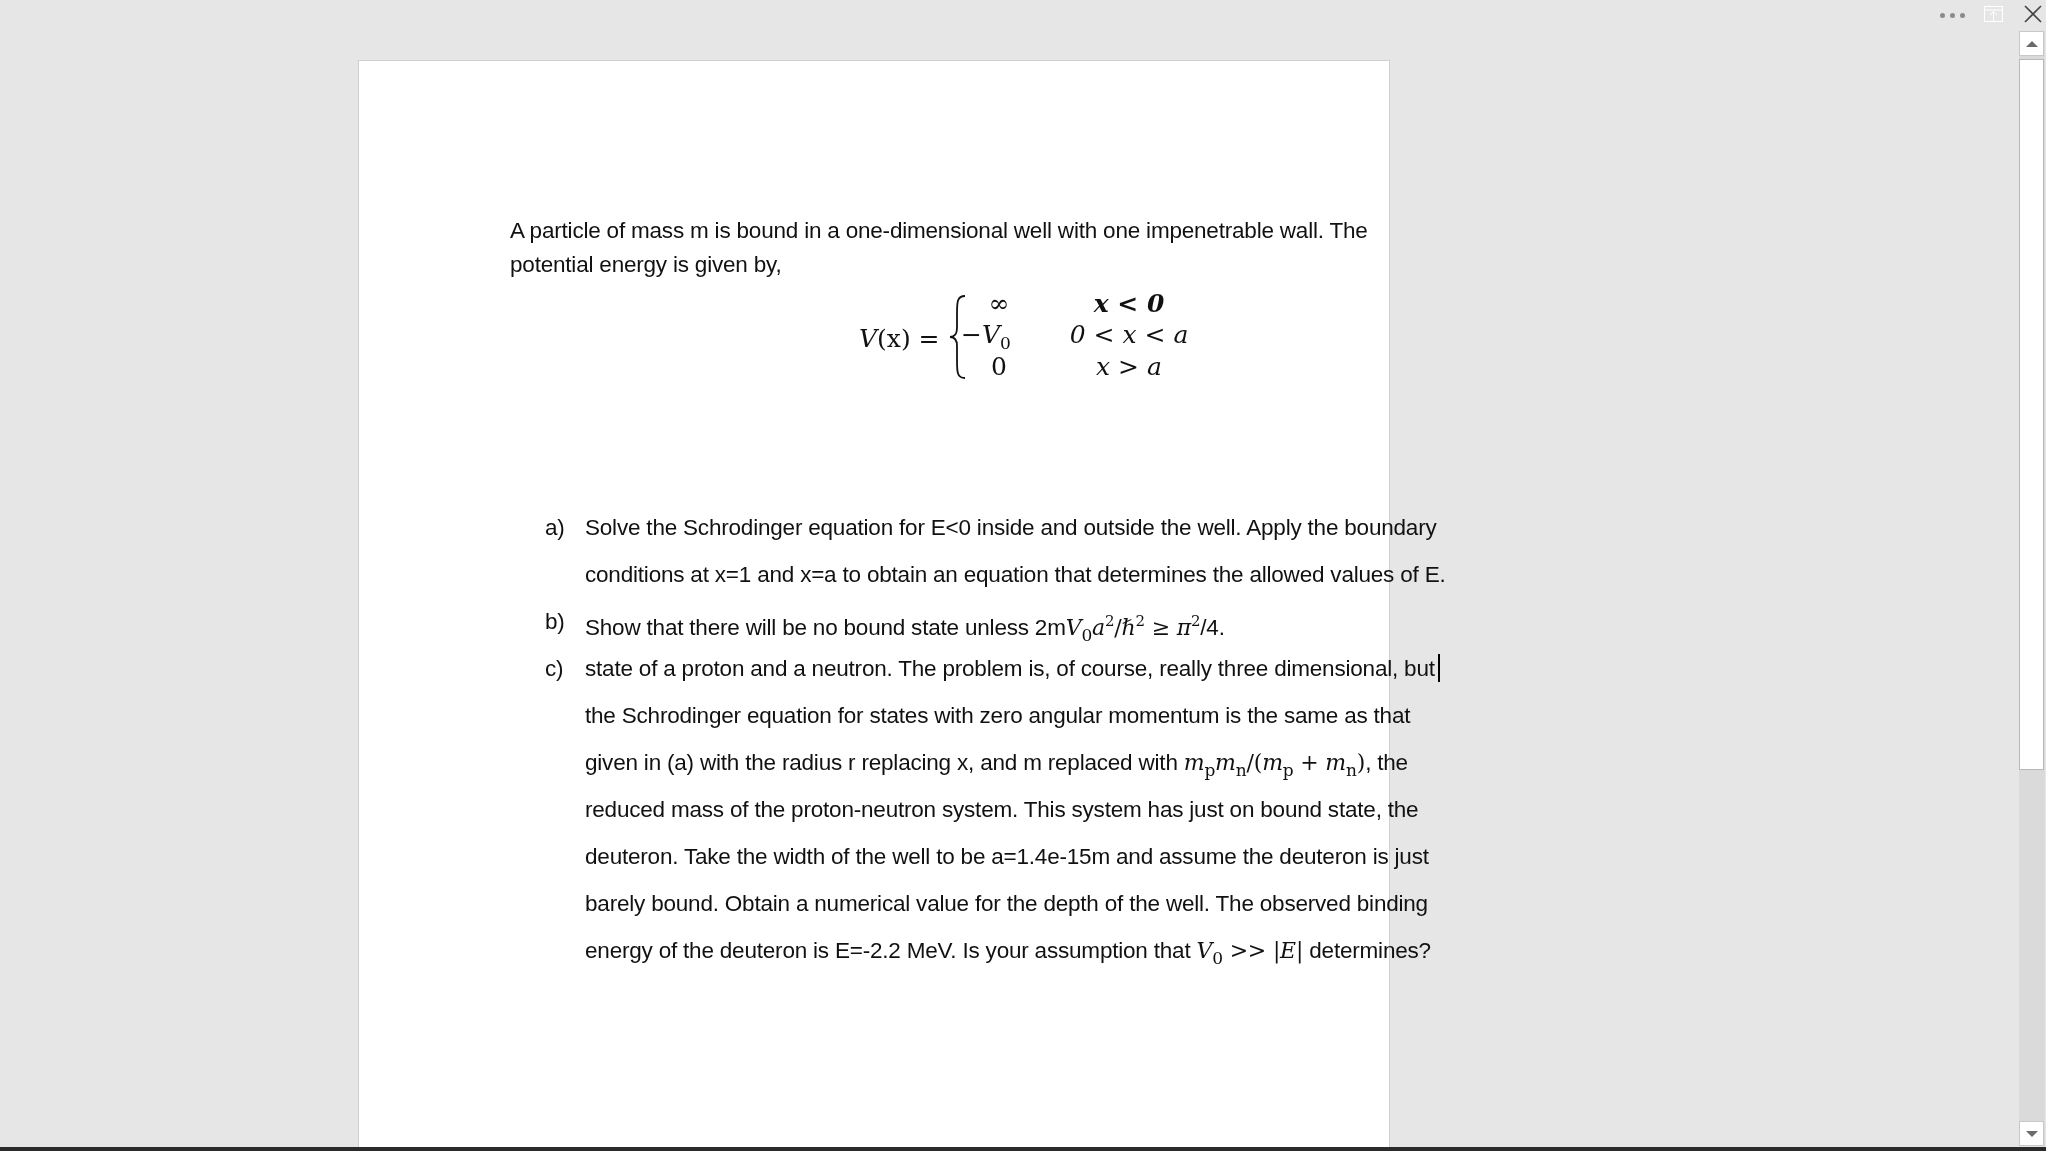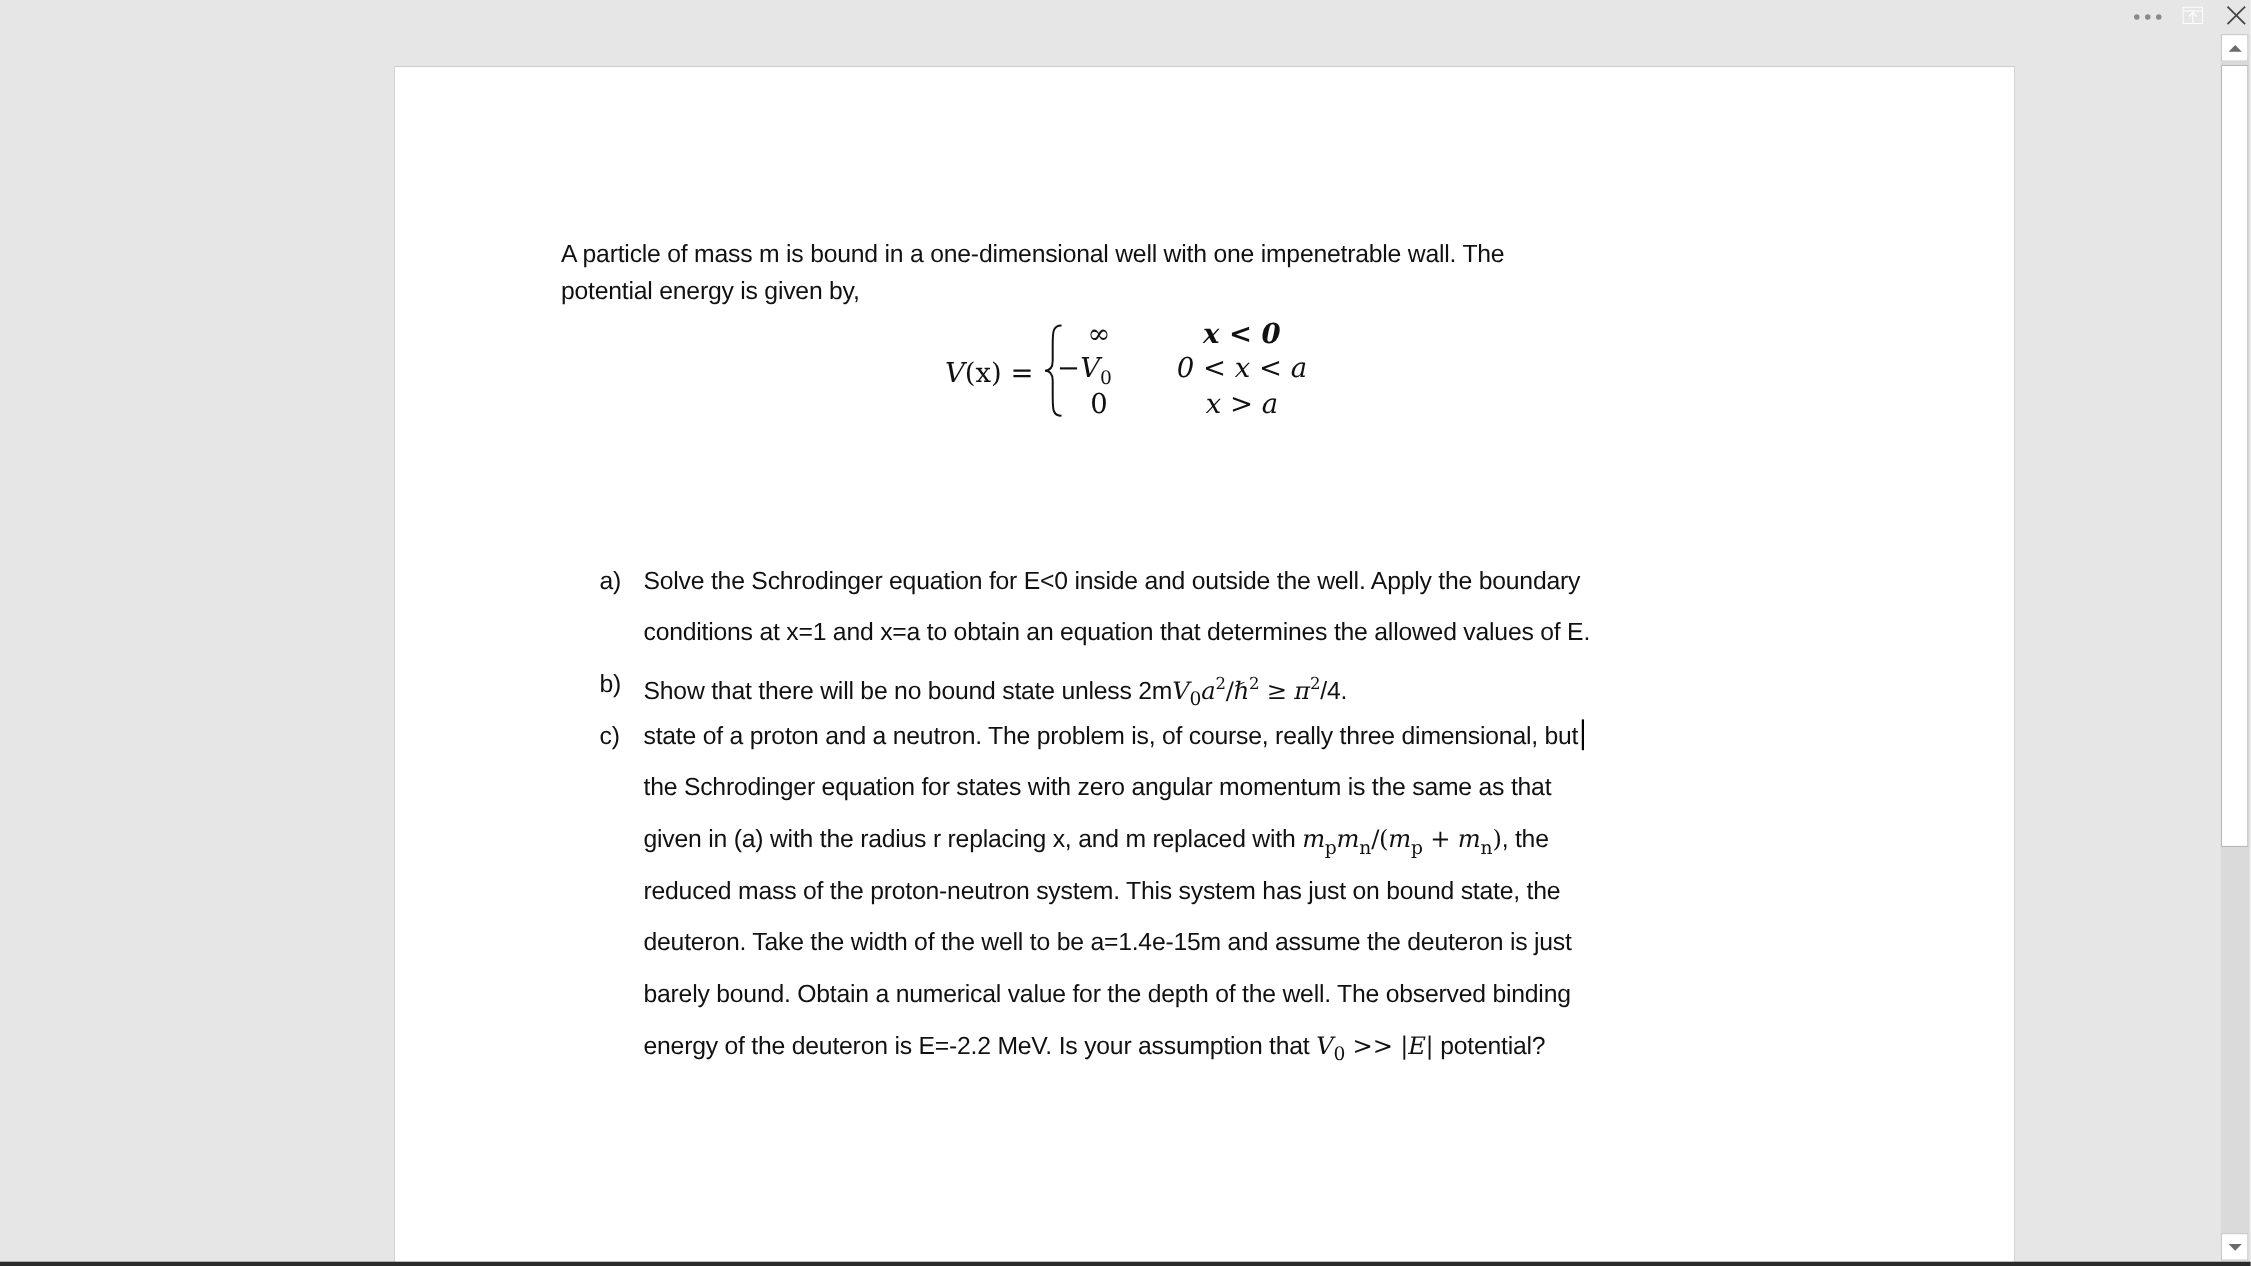--- a/index.html
+++ b/index.html
@@ -17,21 +17,21 @@
     .scrollbar { position: absolute; left: 2019px; top: 31px; width: 26px; height: 1115px; background: #dadada; }
     .scroll-btn { position: absolute; left: 0; width: 25px; height: 25px; background: #fff; border: 1px solid #c8c8c8; box-sizing: border-box; }
     .scroll-up { top: 0; }
     .scroll-down { bottom: 0; }
     .scroll-btn::after { content: ""; position: absolute; left: 6px; border-left: 6px solid transparent; border-right: 6px solid transparent; }
     .scroll-up::after { top: 9px; border-bottom: 6px solid #6b6b6b; }
     .scroll-down::after { top: 9px; border-top: 6px solid #6b6b6b; }
     .scroll-thumb { position: absolute; left: 0; top: 28px; width: 25px; height: 711px; background: #fff; border: 1px solid #b8b8b8; box-sizing: border-box; }
 
     .page {
-      position: absolute; left: 358px; top: 60px; width: 1474px; height: 1091px;
+      position: absolute; left: 358px; top: 60px; width: 1032px; height: 1091px;
       background: #fff; border-left: 1px solid #cfcfcf; border-top: 1px solid #cfcfcf; border-right: 1px solid #cfcfcf;
       box-sizing: border-box;
     }
     .body-text {
       position: absolute; left: 151px; top: 153px; width: 1000px;
       font-family: "Liberation Sans", sans-serif; font-size: 22.5px; color: #111; line-height: 34px;
       letter-spacing: -0.2px;
     }
     .equation {
       position: absolute; left: 500px; top: 233px; width: 420px; height: 160px;
@@ -122,19 +122,19 @@
       <span class="marker line">c)</span>
       <div class="line"><span>state of a proton and a neutron. The problem is, of course, really three dimensional, but</span><span class="cursor"></span></div>
       <div class="line">the Schrodinger equation for states with zero angular momentum is the same as that</div>
       <div class="line">
         <span>given in (a) with the radius r replacing x, and m replaced with </span><span class="m"><span>m</span><span class="sub it">p</span><span>m</span><span class="sub it">n</span><span class="n">/(</span><span>m</span><span class="sub it">p</span><span class="n"> + </span><span>m</span><span class="sub it">n</span><span class="n">)</span></span><span>, the</span>
       </div>
       <div class="line">reduced mass of the proton-neutron system. This system has just on bound state, the</div>
       <div class="line">deuteron. Take the width of the well to be a=1.4e-15m and assume the deuteron is just</div>
       <div class="line">barely bound. Obtain a numerical value for the depth of the well. The observed binding</div>
       <div class="line">
-        <span>energy of the deuteron is E=-2.2 MeV. Is your assumption that </span><span class="m"><span>V</span><span class="sub">0</span><span class="n"> &gt;&gt; </span><span>|E|</span></span><span> potential?</span>
+        <span>energy of the deuteron is E=-2.2 MeV. Is your assumption that </span><span class="m"><span>V</span><span class="sub">0</span><span class="n"> &gt;&gt; </span><span>|E|</span></span><span> determines?</span>
       </div>
     </div>
   </div>
 </div>
 
 <div class="bottom-bar"></div>
 
 </body></html>

